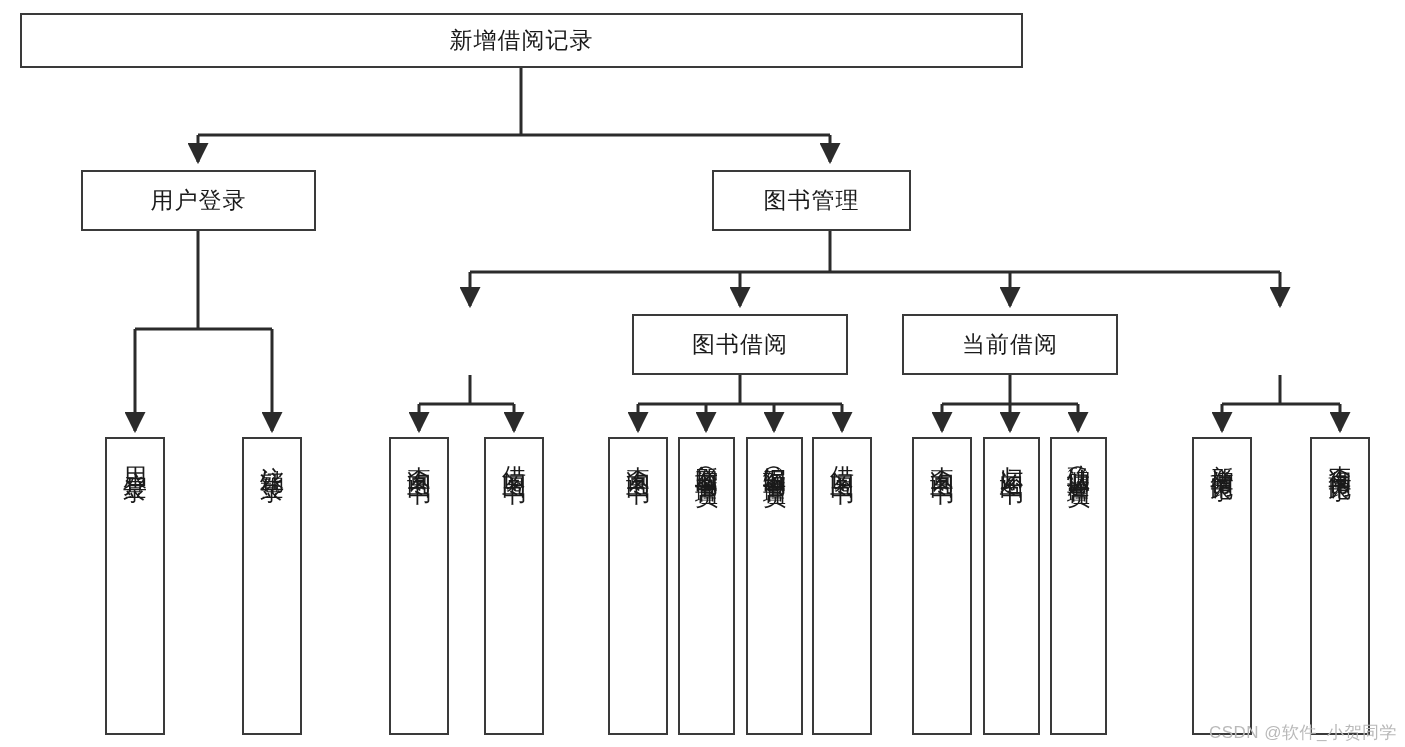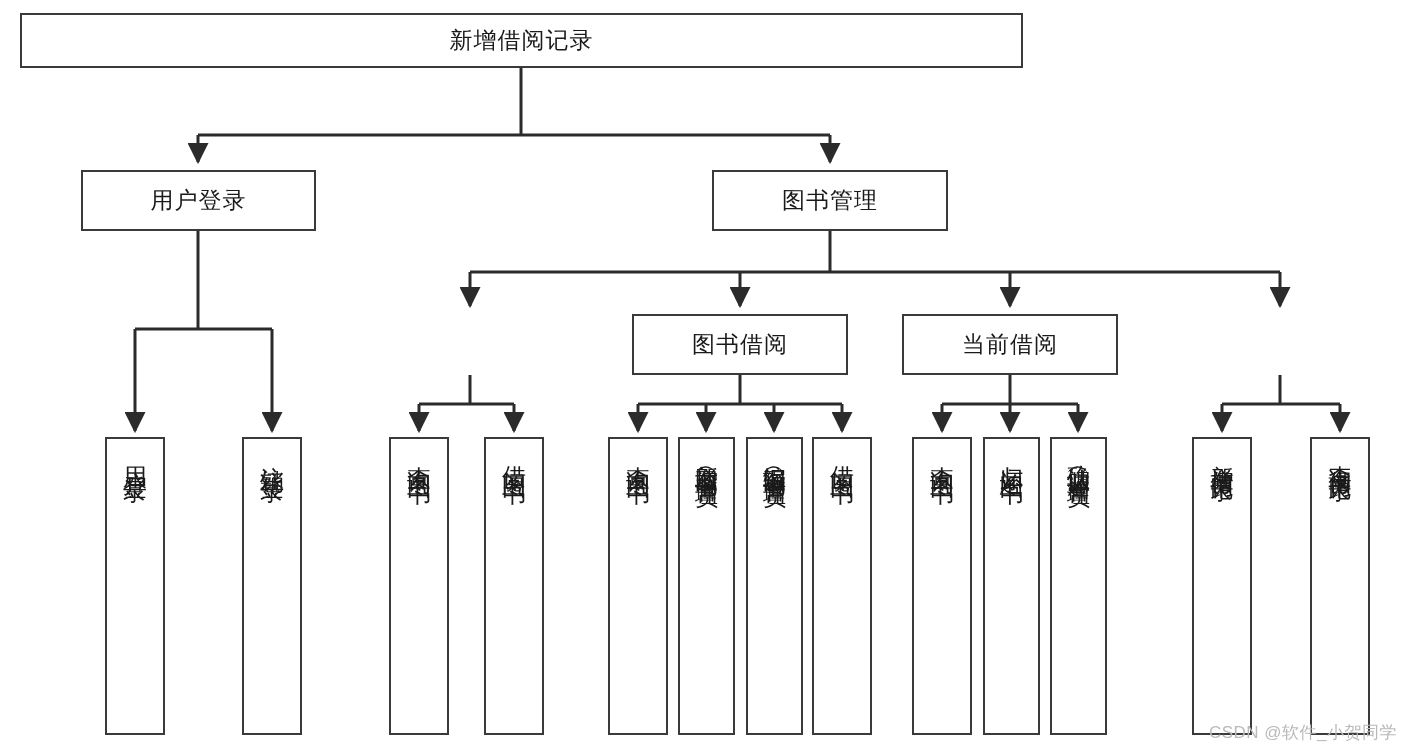--- a/index.html
+++ b/index.html
@@ -137,21 +137,21 @@
   </svg>
 
   <div class="node root" style="left:20px; top:13px; width:1003px; height:55px;">
     <span class="label">新增借阅记录</span>
   </div>
 
   <div class="node h" style="left:81px; top:170px; width:235px; height:61px;">
     <span class="label">用户登录</span>
   </div>
 
-  <div class="node h" style="left:712px; top:170px; width:236px; height:61px;">
+  <div class="node h" style="left:712px; top:170px; width:199px; height:61px;">
     <span class="label">图书管理</span>
   </div>
 
 
   <div class="node h" style="left:632px; top:314px; width:216px; height:61px;">
     <span class="label">图书借阅</span>
   </div>
 
   <div class="node h" style="left:902px; top:314px; width:216px; height:61px;">
     <span class="label">当前借阅</span>

